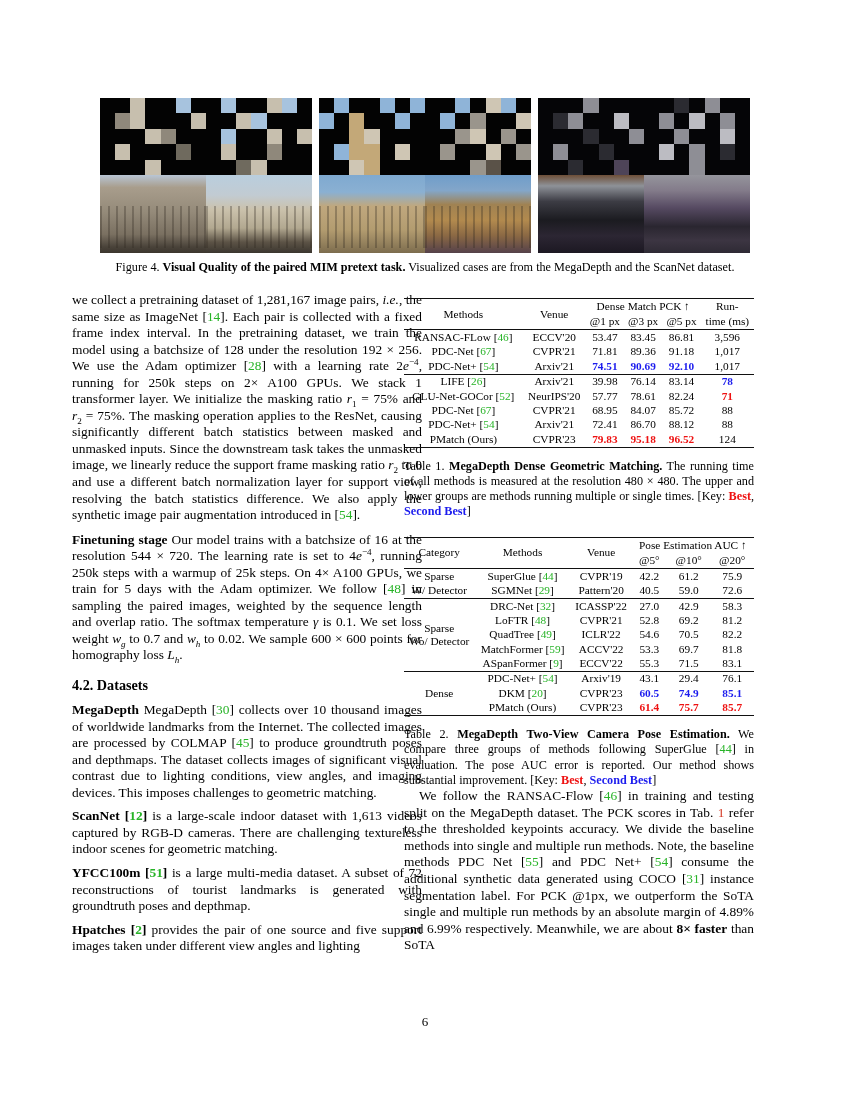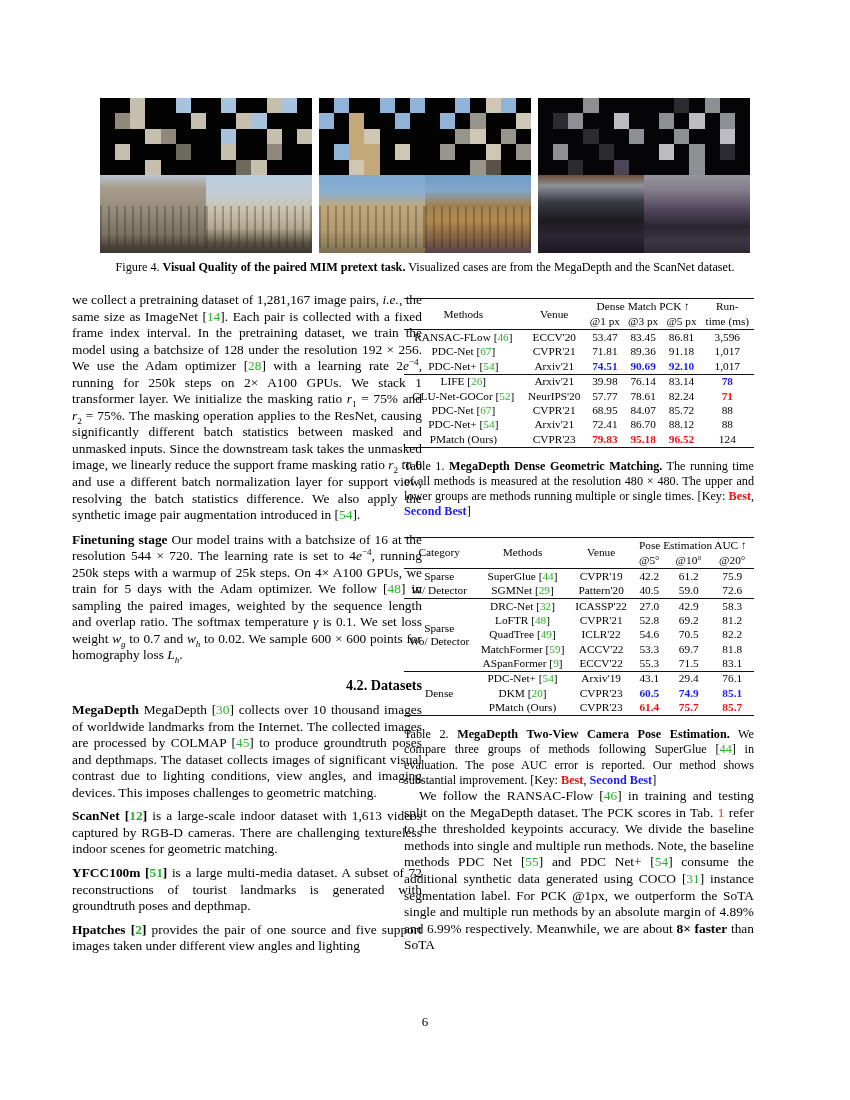--- a/index.html
+++ b/index.html
@@ -16,21 +16,21 @@
   .tex-columns::after{content:'';position:absolute;left:0;right:0;top:40%;bottom:6%;
      background:repeating-linear-gradient(90deg,rgba(45,38,30,.30) 0 2px,rgba(255,255,255,0) 2px 8px);}
   #figure-caption{position:absolute;left:72px;top:260px;width:706px;text-align:center;
      font-size:12.2px;line-height:15px;}
   
   .col{position:absolute;top:292px;width:350px;font-size:13.4px;line-height:16.55px;text-align:justify;}
   #col-left{left:72px;}
   #col-right{left:404px;}
   .para{margin:0 0 0 0;}
   .para+.para{margin-top:6px;}
-  .heading{font-size:14.2px;font-weight:bold;text-align:right;margin:13px 0 8px 0;line-height:17px;}
+  .heading{font-size:14.2px;font-weight:bold;text-align:left;margin:13px 0 8px 0;line-height:17px;}
   .indent{text-indent:15px;}
   
   .s-b{font-weight:bold;text-align:center;}
   .s-i{font-style:italic;}
   .s-c{color:#27b327;}
   .s-cb{color:#27b327;font-weight:bold;}
   .s-r{color:#d43a26;}
   .s-best{color:#ee1111;font-weight:bold;}
   .s-second{color:#1c1cee;font-weight:bold;}
   .s-sup{vertical-align:super;font-size:68%;line-height:0;}

